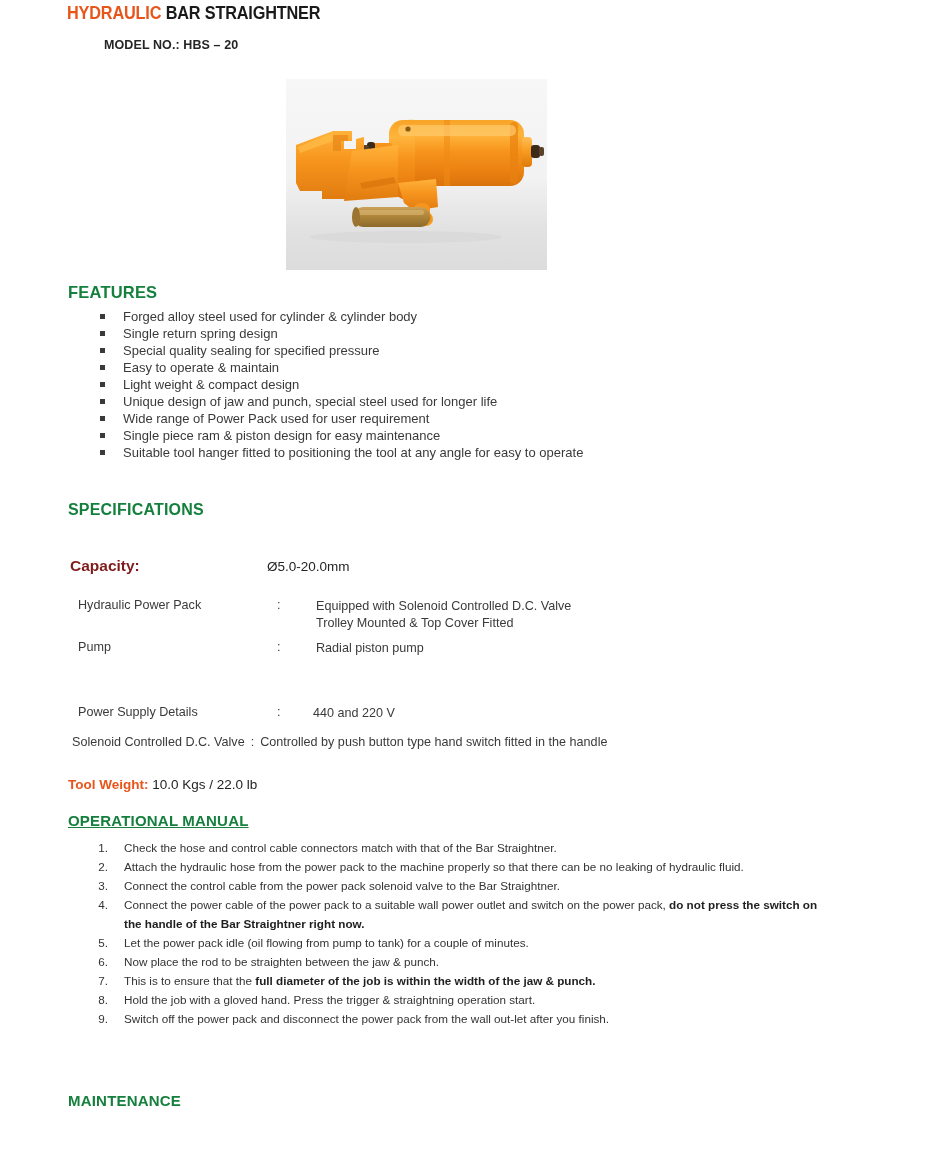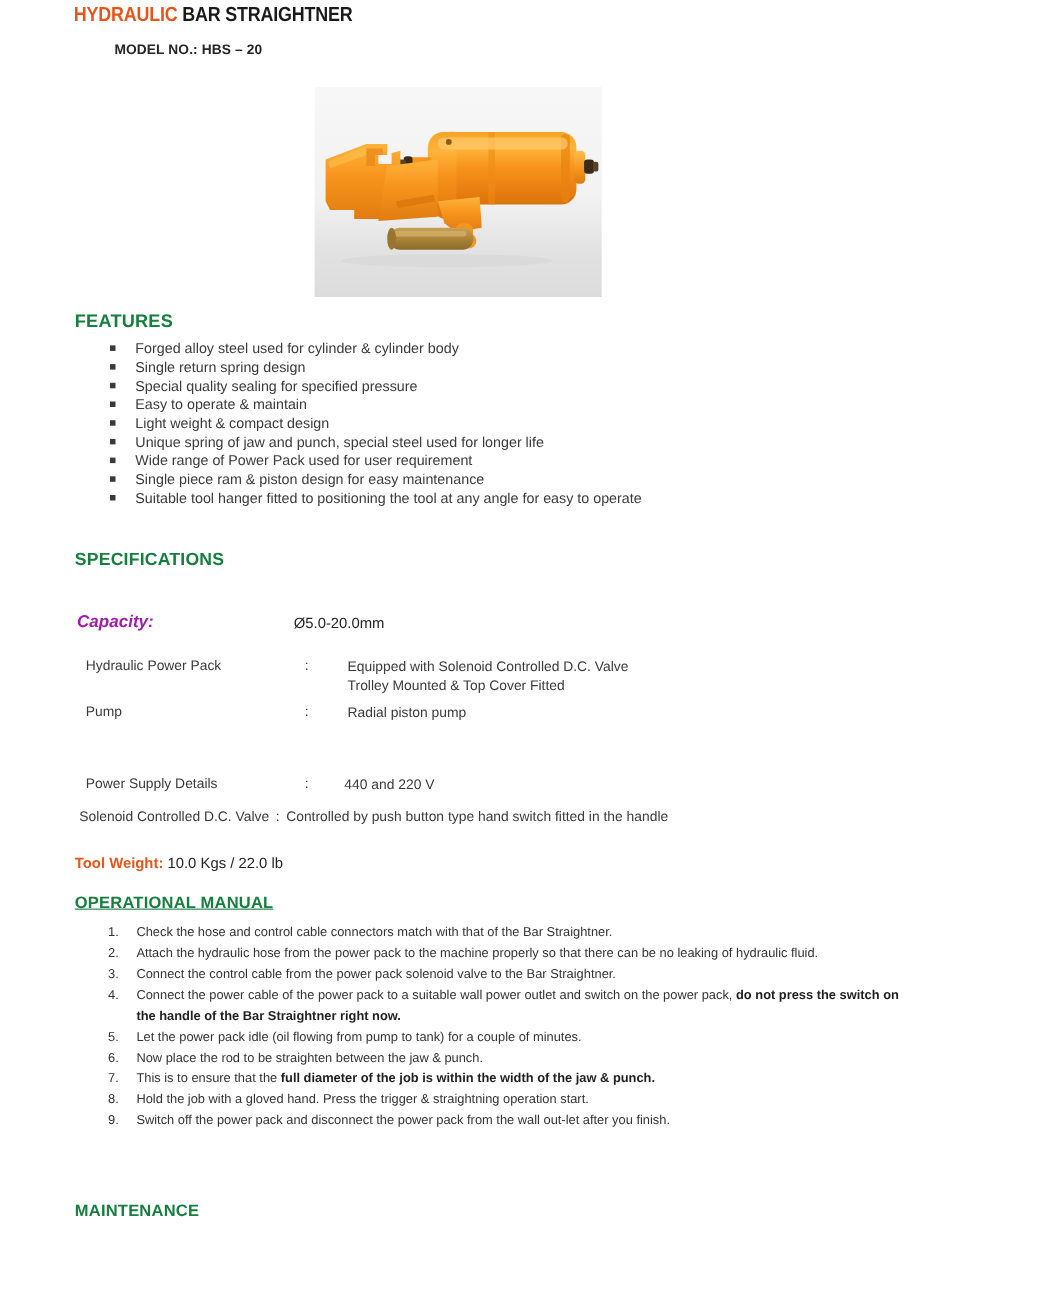--- a/index.html
+++ b/index.html
@@ -104,24 +104,23 @@
     position: absolute;
     left: 68px;
     top: 557px;
     width: 700px;
     height: 22px;
   }
   .capacity-label {
     position: absolute;
     left: 2px;
     top: 0;
-    color: #a21caf;
+    color: #7f1d1d;
     font-weight: bold;
     font-size: 15.5px;
-    font-style: italic;
   }
   .capacity-value {
     position: absolute;
     left: 199px;
     top: 2px;
     font-size: 13.5px;
     color: #242424;
   }
 
   .spec-table {
@@ -288,21 +287,21 @@
   </div>
 
   <div class="section-head" id="head-features">FEATURES</div>
 
   <div class="features">
     <div class="feature-row"><span class="sq"></span><span>Forged alloy steel used for cylinder &amp; cylinder body</span></div>
     <div class="feature-row"><span class="sq"></span><span>Single return spring design</span></div>
     <div class="feature-row"><span class="sq"></span><span>Special quality sealing for specified pressure</span></div>
     <div class="feature-row"><span class="sq"></span><span>Easy to operate &amp; maintain</span></div>
     <div class="feature-row"><span class="sq"></span><span>Light weight &amp; compact design</span></div>
-    <div class="feature-row"><span class="sq"></span><span>Unique spring of jaw and punch, special steel used for longer life</span></div>
+    <div class="feature-row"><span class="sq"></span><span>Unique design of jaw and punch, special steel used for longer life</span></div>
     <div class="feature-row"><span class="sq"></span><span>Wide range of Power Pack used for user requirement</span></div>
     <div class="feature-row"><span class="sq"></span><span>Single piece ram &amp; piston design for easy maintenance</span></div>
     <div class="feature-row"><span class="sq"></span><span>Suitable tool hanger fitted to positioning the tool at any angle for easy to operate</span></div>
   </div>
 
   <div class="section-head" id="head-specs">SPECIFICATIONS</div>
 
   <div class="capacity-row">
     <span class="capacity-label">Capacity:</span>
     <span class="capacity-value">Ø5.0-20.0mm</span>

